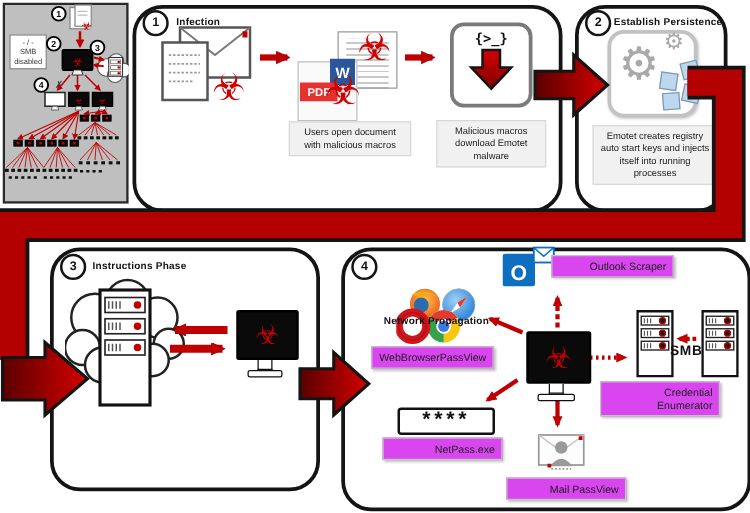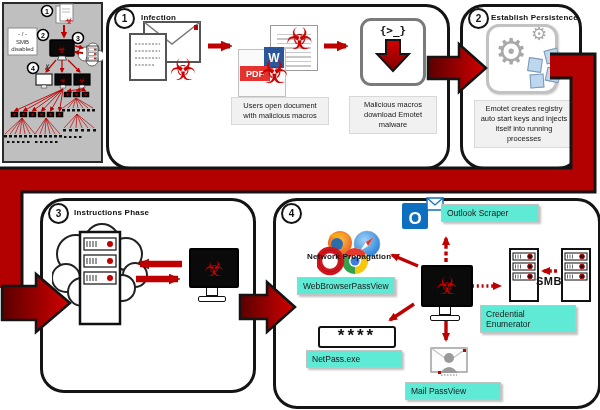--- a/index.html
+++ b/index.html
@@ -9,22 +9,22 @@
   
   .box{position:absolute;background:#fff;border:3px solid #141414;border-radius:24px;z-index:1;}
   
   .badge{position:absolute;width:17px;height:17px;border-radius:50%;border:2px solid #141414;
          background:#fff;font-size:10px;font-weight:bold;display:flex;align-items:center;
          justify-content:center;z-index:4;}
   .ptitle{position:absolute;font-size:8px;font-weight:bold;z-index:4;letter-spacing:.2px;}
   
   .cap{position:absolute;background:#f1f1f1;border:1px solid #d8d8d8;font-size:7.5px;
        line-height:1.32;text-align:center;padding:3px 4px;z-index:3;color:#1a1a1a;}
-  .tag{position:absolute;background:#5eead4;border:1px solid #c2c2c2;font-size:8.5px;
-       text-align:left;padding:3px 5px;z-index:3;box-shadow:1.5px 1.5px 2px rgba(0,0,0,.25);color:#1a1a1a;}
+  .tag{position:absolute;background:#d946ef;border:1px solid #c2c2c2;font-size:8.5px;
+       text-align:right;padding:3px 5px;z-index:3;box-shadow:1.5px 1.5px 2px rgba(0,0,0,.25);color:#1a1a1a;}
   
   .monitor{position:absolute;z-index:3;}
   .monitor .screen{background:#0a0a0a;border:2px solid #000;border-radius:2px;
        display:flex;align-items:center;justify-content:center;}
   .monitor .bio{color:#c40000;font-family:"DejaVu Sans",sans-serif;}
   .monitor .neck{margin:0 auto;background:#fff;border:1.5px solid #111;border-top:none;}
   .monitor .foot{margin:0 auto;background:#fff;border:1.5px solid #111;border-radius:2px;}
   
   .bioglyph{position:absolute;color:#d00000;font-family:"DejaVu Sans",sans-serif;z-index:4;
             text-shadow:0 0 1px rgba(120,0,0,.6);}

